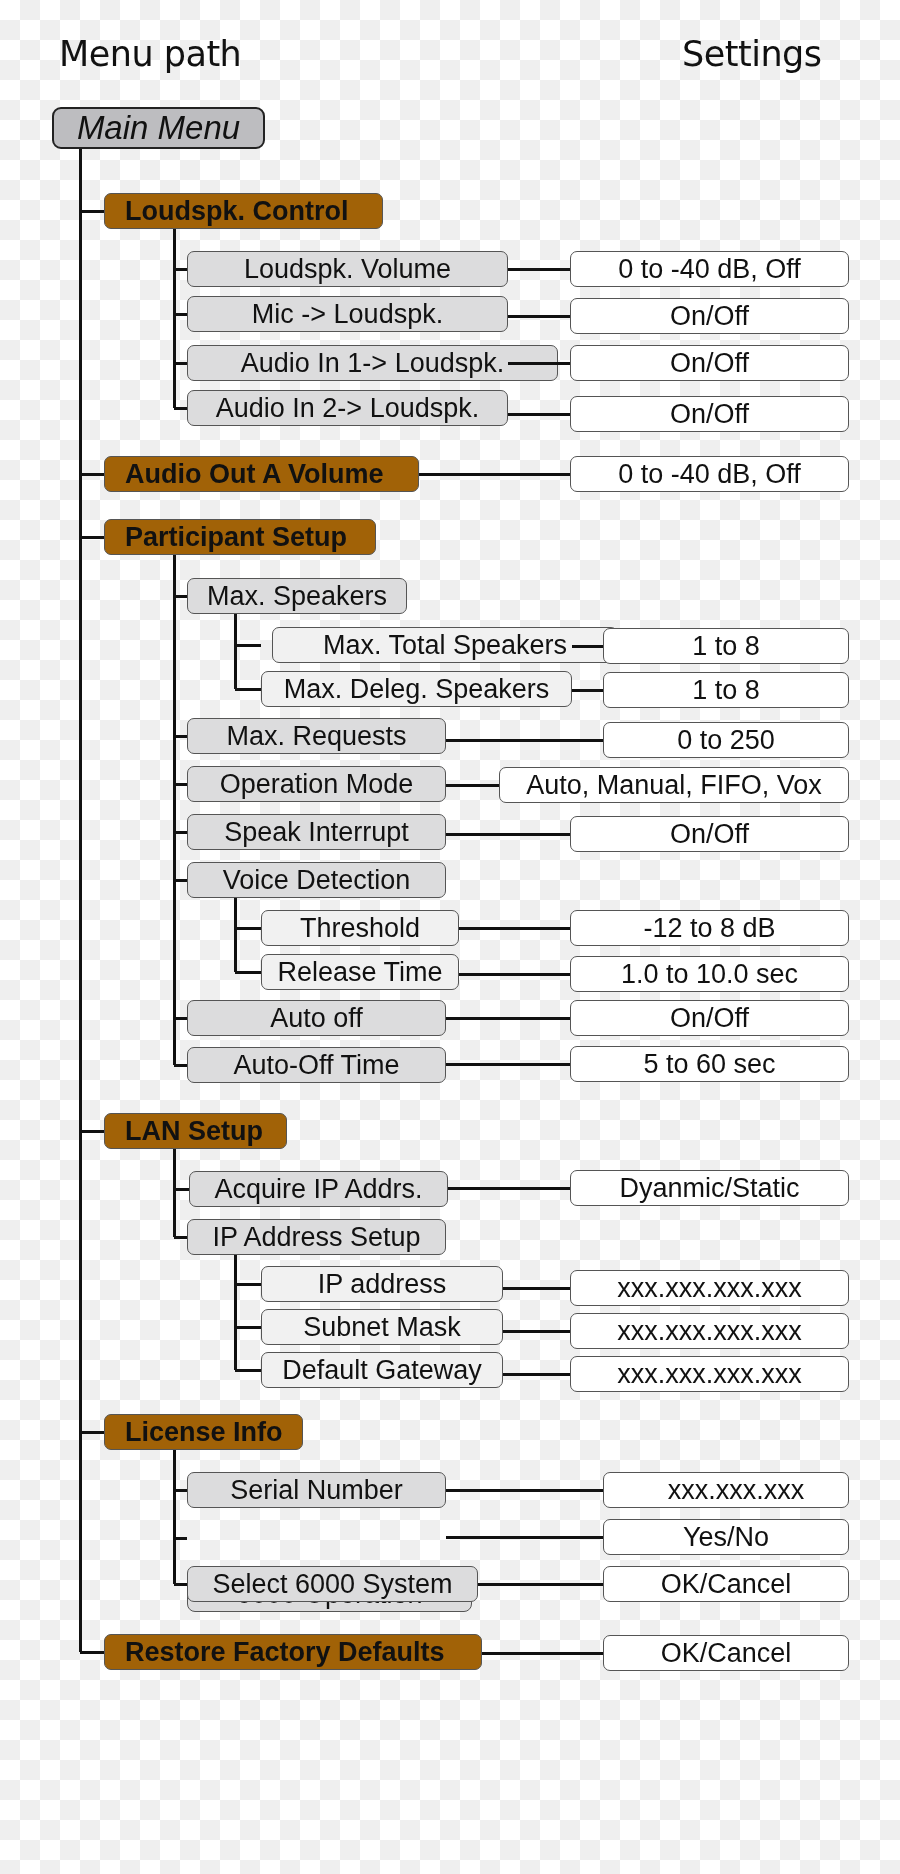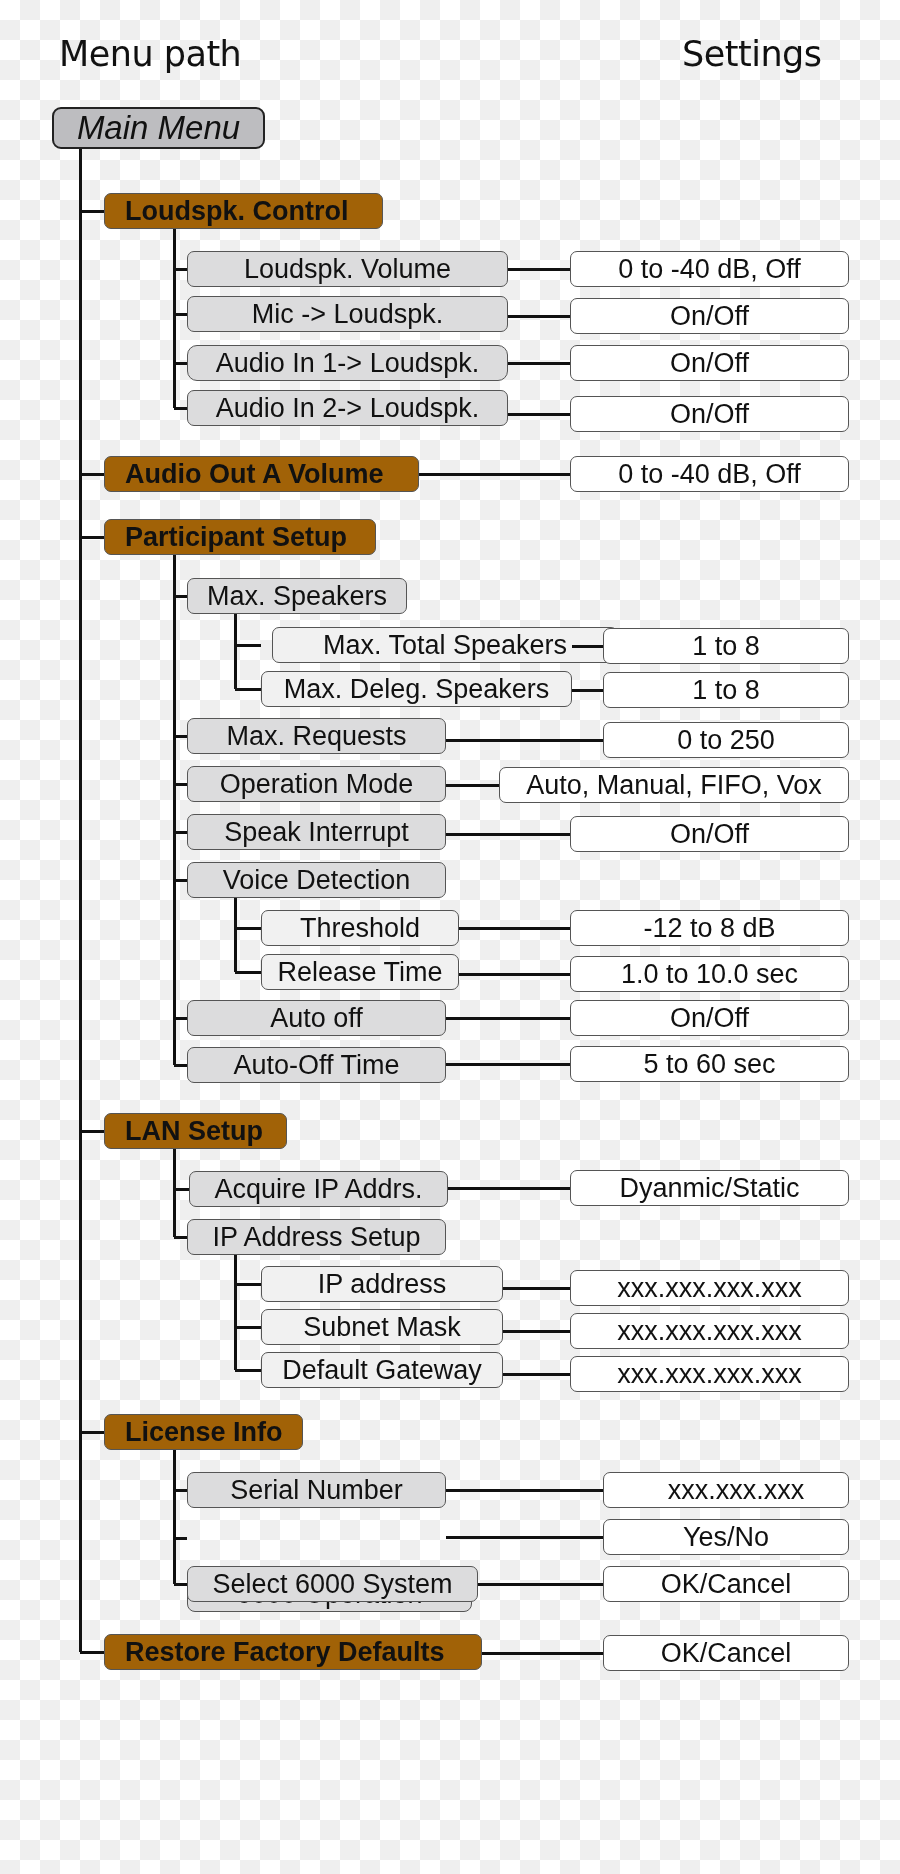--- a/index.html
+++ b/index.html
@@ -53,21 +53,21 @@
     <div class="node l1" style="left: 104px; top: 193px; width: 279px; height: 36px;">Loudspk. Control</div>
     <div class="line" style="left: 174px; top: 267.5px; width: 13px; height: 3px;"></div>
     <div class="node l2" style="left: 187px; top: 251px; width: 321px; height: 36px;">Loudspk. Volume</div>
     <div class="line" style="left: 508px; top: 267.5px; width: 62px; height: 3px;"></div>
     <div class="node set" style="left: 570px; top: 251px; width: 279px; height: 36px;">0 to -40 dB, Off</div>
     <div class="line" style="left: 174px; top: 312.5px; width: 13px; height: 3px;"></div>
     <div class="node l2" style="left: 187px; top: 296px; width: 321px; height: 36px;">Mic -&gt; Loudspk.</div>
     <div class="line" style="left: 508px; top: 314.5px; width: 62px; height: 3px;"></div>
     <div class="node set" style="left: 570px; top: 298px; width: 279px; height: 36px;">On/Off</div>
     <div class="line" style="left: 174px; top: 361.5px; width: 13px; height: 3px;"></div>
-    <div class="node l2" style="left: 187px; top: 345px; width: 321px; height: 36px; border-radius: 10px;">Audio In 1-&gt; Loudspk.</div>
+    <div class="node l2" style="left: 187px; top: 345px; width: 371px; height: 36px;">Audio In 1-&gt; Loudspk.</div>
     <div class="line" style="left: 508px; top: 361.5px; width: 62px; height: 3px;"></div>
     <div class="node set" style="left: 570px; top: 345px; width: 279px; height: 36px;">On/Off</div>
     <div class="line" style="left: 174px; top: 406.5px; width: 13px; height: 3px;"></div>
     <div class="node l2" style="left: 187px; top: 390px; width: 321px; height: 36px;">Audio In 2-&gt; Loudspk.</div>
     <div class="line" style="left: 508px; top: 412.5px; width: 62px; height: 3px;"></div>
     <div class="node set" style="left: 570px; top: 396px; width: 279px; height: 36px;">On/Off</div>
     <div class="line" style="left: 80px; top: 472.5px; width: 24px; height: 3px;"></div>
     <div class="node l1" style="left: 104px; top: 456px; width: 315px; height: 36px;">Audio Out A Volume</div>
     <div class="line" style="left: 419px; top: 472.5px; width: 151px; height: 3px;"></div>
     <div class="node set" style="left: 570px; top: 456px; width: 279px; height: 36px;">0 to -40 dB, Off</div>

